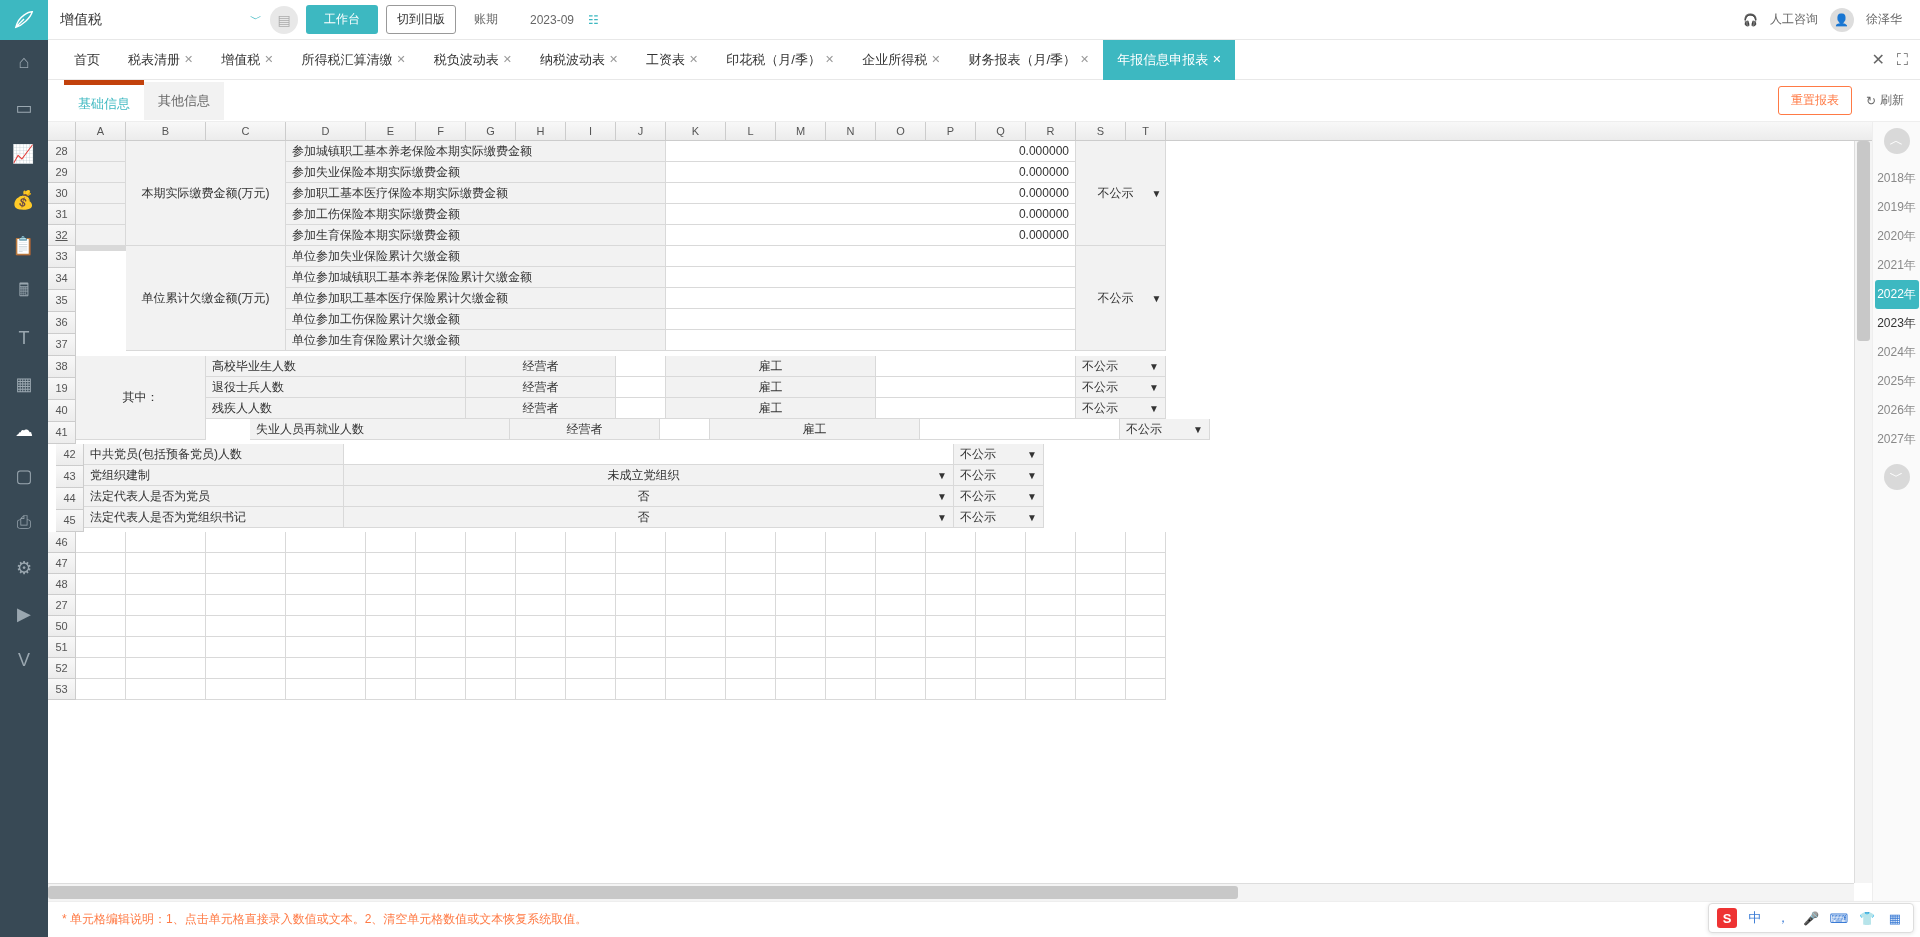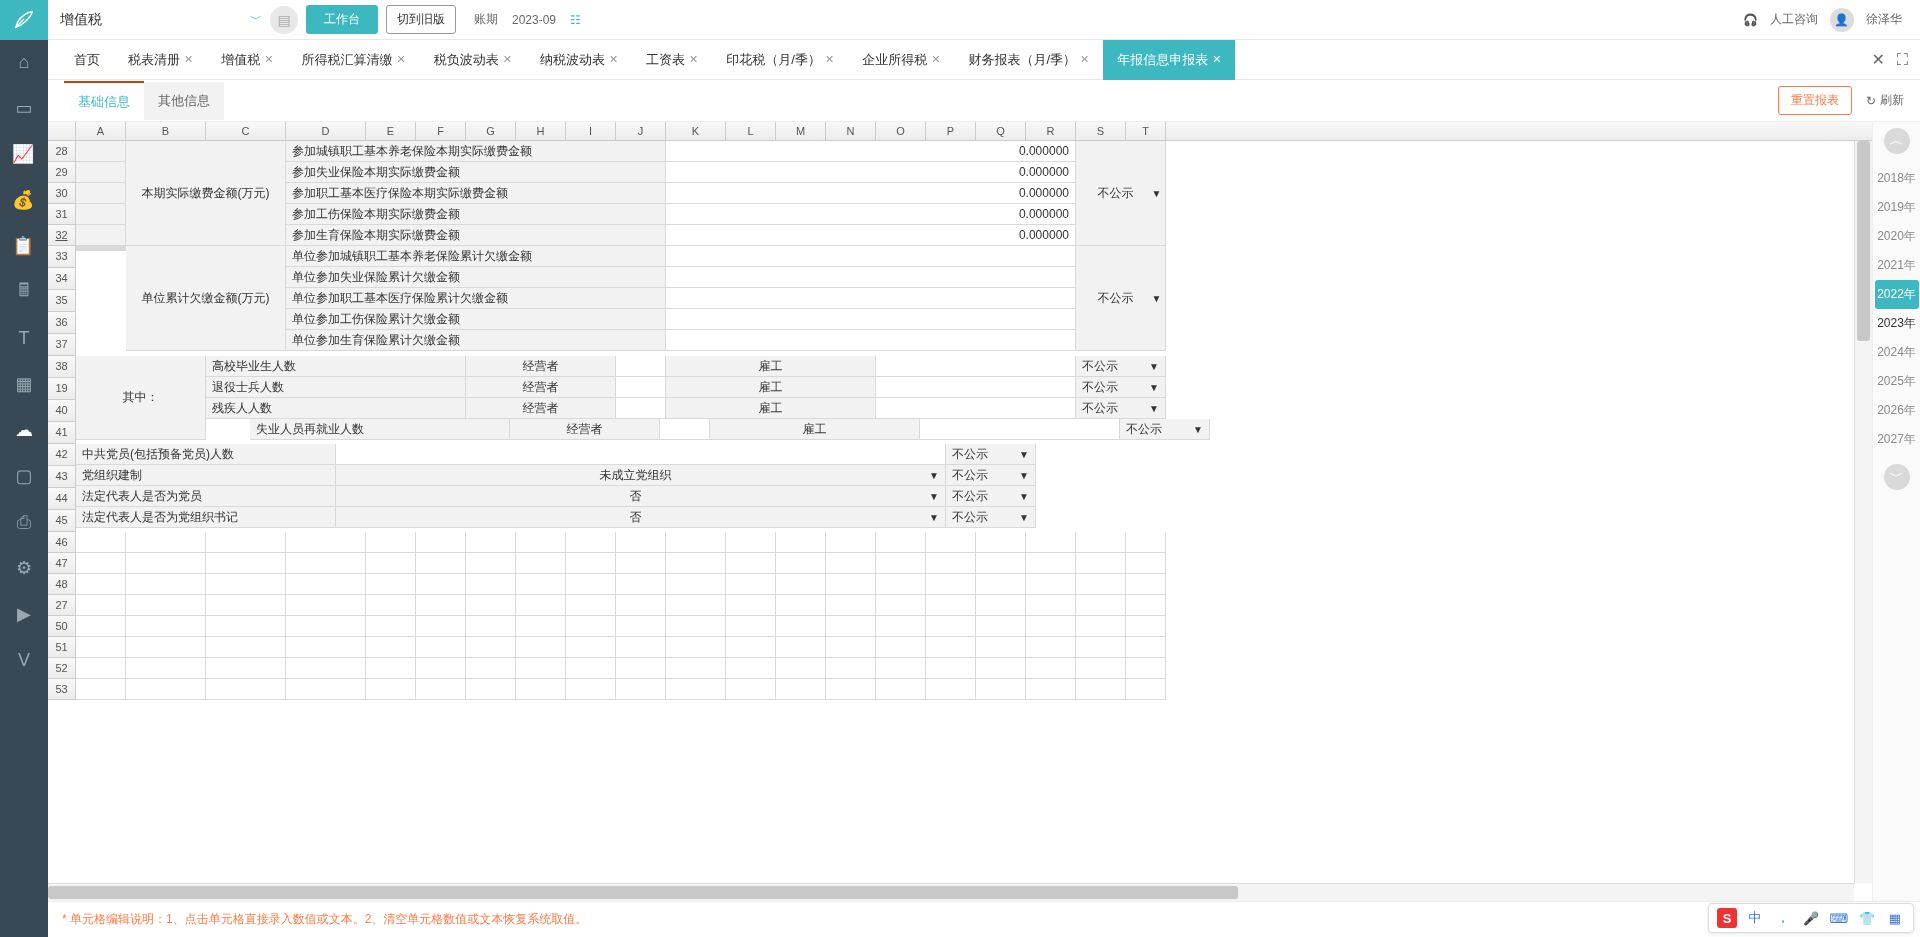--- a/index.html
+++ b/index.html
@@ -9,42 +9,42 @@
 .topbar { position: fixed; top: 0; left: 0; right: 0; height: 40px; background: #fff; display: flex; align-items: center; z-index: 100; border-bottom: 1px solid #e8e8e8; }
 .logo-block { width: 48px; height: 40px; background: #3db8c1; display: flex; align-items: center; justify-content: center; }
 .logo-block svg { width: 22px; height: 22px; stroke: #fff; fill: none; }
 .topbar-left { display: flex; align-items: center; gap: 8px; padding-left: 12px; flex: 1; }
 .company-name { font-size: 14px; min-width: 180px; }
 .caret-down { color: #3db8c1; margin-left: 2px; }
 .round-icon { width: 28px; height: 28px; border-radius: 50%; background: #e8e8e8; display: inline-flex; align-items: center; justify-content: center; color: #aaa; font-size: 14px; }
 .btn-primary { background: #3db8c1; color: #fff; border: none; padding: 6px 18px; border-radius: 3px; cursor: pointer; font-size: 12px; }
 .btn-outline { background: #fff; border: 1px solid #999; color: #333; padding: 5px 10px; border-radius: 3px; cursor: pointer; font-size: 12px; }
 .period-label { color: #666; margin-left: 10px; }
-.period-val { color: #666; margin-left: 6px; }
+.period-val { color: #666; margin-left: 24px; }
 .cal-icon { color: #3db8c1; margin-left: 6px; }
 .topbar-right { display: flex; align-items: center; gap: 12px; padding-right: 18px; color: #666; }
 .avatar { width: 24px; height: 24px; border-radius: 50%; background: #ddd; display: inline-flex; align-items: center; justify-content: center; }
 
 
 .sidebar { position: fixed; top: 40px; bottom: 0; left: 0; width: 48px; background: #384955; display: flex; flex-direction: column; align-items: center; padding-top: 10px; gap: 22px; z-index: 90; }
 .sidebar .nav-ic { color: #9aa7b0; font-size: 18px; cursor: pointer; width: 24px; height: 24px; display: flex; align-items: center; justify-content: center; }
 .sidebar .nav-ic.active { color: #fff; }
 
 
 .tabsrow { position: fixed; top: 40px; left: 48px; right: 0; height: 40px; background: #fff; border-bottom: 1px solid #e8e8e8; display: flex; align-items: center; padding: 0 12px; z-index: 80; }
 .tab { padding: 0 14px; font-size: 13px; color: #333; cursor: pointer; display: flex; align-items: center; gap: 4px; height: 40px; }
 .tab .tx { color: #999; font-size: 11px; cursor: pointer; }
 .tab.active { background: #3db8c1; color: #fff; }
 .tab.active .tx { color: #fff; }
 .tabs-tools { margin-left: auto; display: flex; align-items: center; gap: 12px; color: #666; font-size: 16px; }
 
 
 .subrow { position: fixed; top: 80px; left: 48px; right: 0; height: 42px; background: #fff; display: flex; align-items: center; padding: 0 16px; z-index: 70; border-bottom: 1px solid #eee; }
 .subtab { padding: 10px 14px; font-size: 13px; color: #666; cursor: pointer; background: #f2f2f2; }
-.subtab.active { color: #3db8c1; background: transparent; border-top: 2px solid #c2410c; }
+.subtab.active { color: #3db8c1; background: transparent; border-top: 6px solid #c2410c; }
 .subrow-actions { margin-left: auto; display: flex; gap: 14px; align-items: center; }
 .btn-reset { border: 1px solid #ff7a45; color: #ff7a45; background: #fff; padding: 5px 12px; border-radius: 3px; cursor: pointer; font-size: 12px; }
 .btn-refresh { color: #666; cursor: pointer; font-size: 12px; display: flex; align-items: center; gap: 4px; }
 
 
 .main { position: fixed; top: 122px; left: 48px; right: 48px; bottom: 36px; background: #fff; }
 .grid-wrap { position: absolute; inset: 0; overflow: hidden; }
 .colheaders { display: flex; height: 19px; background: linear-gradient(#f8f8f8,#ececec); border-bottom: 1px solid #ccc; }
 .corner { width: 28px; border-right: 1px solid #ccc; }
 .ch { text-align: center; font-size: 11px; color: #555; border-right: 1px solid #ccc; line-height: 18px; }
@@ -264,25 +264,25 @@
           <div>
             <div class="cell grey" style="width: 50px;"></div>
             <div class="cell grey" style="width: 50px;"></div>
             <div class="cell grey" style="width: 50px;"></div>
             <div class="cell grey" style="width: 50px;"></div>
             <div class="cell grey" style="width: 50px;"></div>
           </div>
           <div class="cell grey merged" style="width: 160px; height: 105px;">单位累计欠缴金额(万元)</div>
           <div>
             <div class="row">
+              <div class="cell grey" style="width: 380px;">单位参加失业保险累计欠缴金额</div>
+              <div class="cell " style="width: 410px;"></div>
+            </div>
+            <div class="row">
               <div class="cell grey" style="width: 380px;">单位参加城镇职工基本养老保险累计欠缴金额</div>
-              <div class="cell " style="width: 410px;"></div>
-            </div>
-            <div class="row">
-              <div class="cell grey" style="width: 380px;">单位参加失业保险累计欠缴金额</div>
               <div class="cell " style="width: 410px;"></div>
             </div>
             <div class="row">
               <div class="cell grey" style="width: 380px;">单位参加职工基本医疗保险累计欠缴金额</div>
               <div class="cell " style="width: 410px;"></div>
             </div>
             <div class="row">
               <div class="cell grey" style="width: 380px;">单位参加工伤保险累计欠缴金额</div>
               <div class="cell " style="width: 410px;"></div>
             </div>
@@ -332,21 +332,21 @@
             <div class="row">
               <div class="cell grey" style="width: 260px; margin-left: 44px;">失业人员再就业人数</div>
               <div class="cell grey center" style="width: 150px;">经营者</div>
               <div class="cell " style="width: 50px;"></div>
               <div class="cell grey center" style="width: 210px;">雇工</div>
               <div class="cell " style="width: 200px;"></div>
               <div class="cell grey" style="width: 90px;"><span>不公示</span><span class="dd-mark">▼</span></div>
             </div>
           </div>
         </div>
-        <div style="display: flex;">
+        <div style="display: flex; padding-left: 8px;">
           <div>
             <div class="rh">42</div>
             <div class="rh">43</div>
             <div class="rh">44</div>
             <div class="rh">45</div>
           </div>
           <div>
             <div class="row">
               <div class="cell grey" style="width: 260px;">中共党员(包括预备党员)人数</div>
               <div class="cell " style="width: 610px;"></div>

